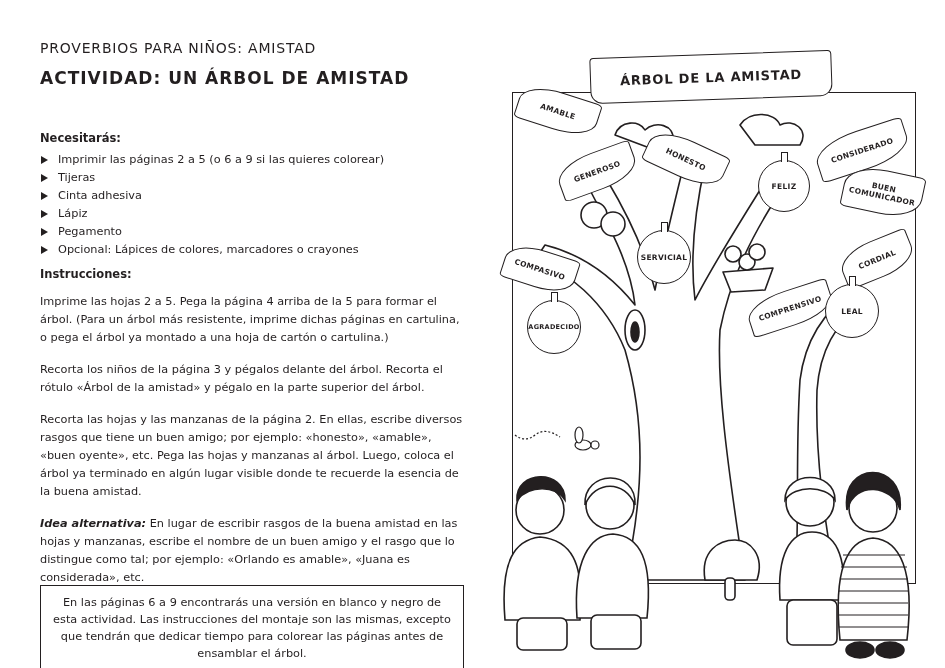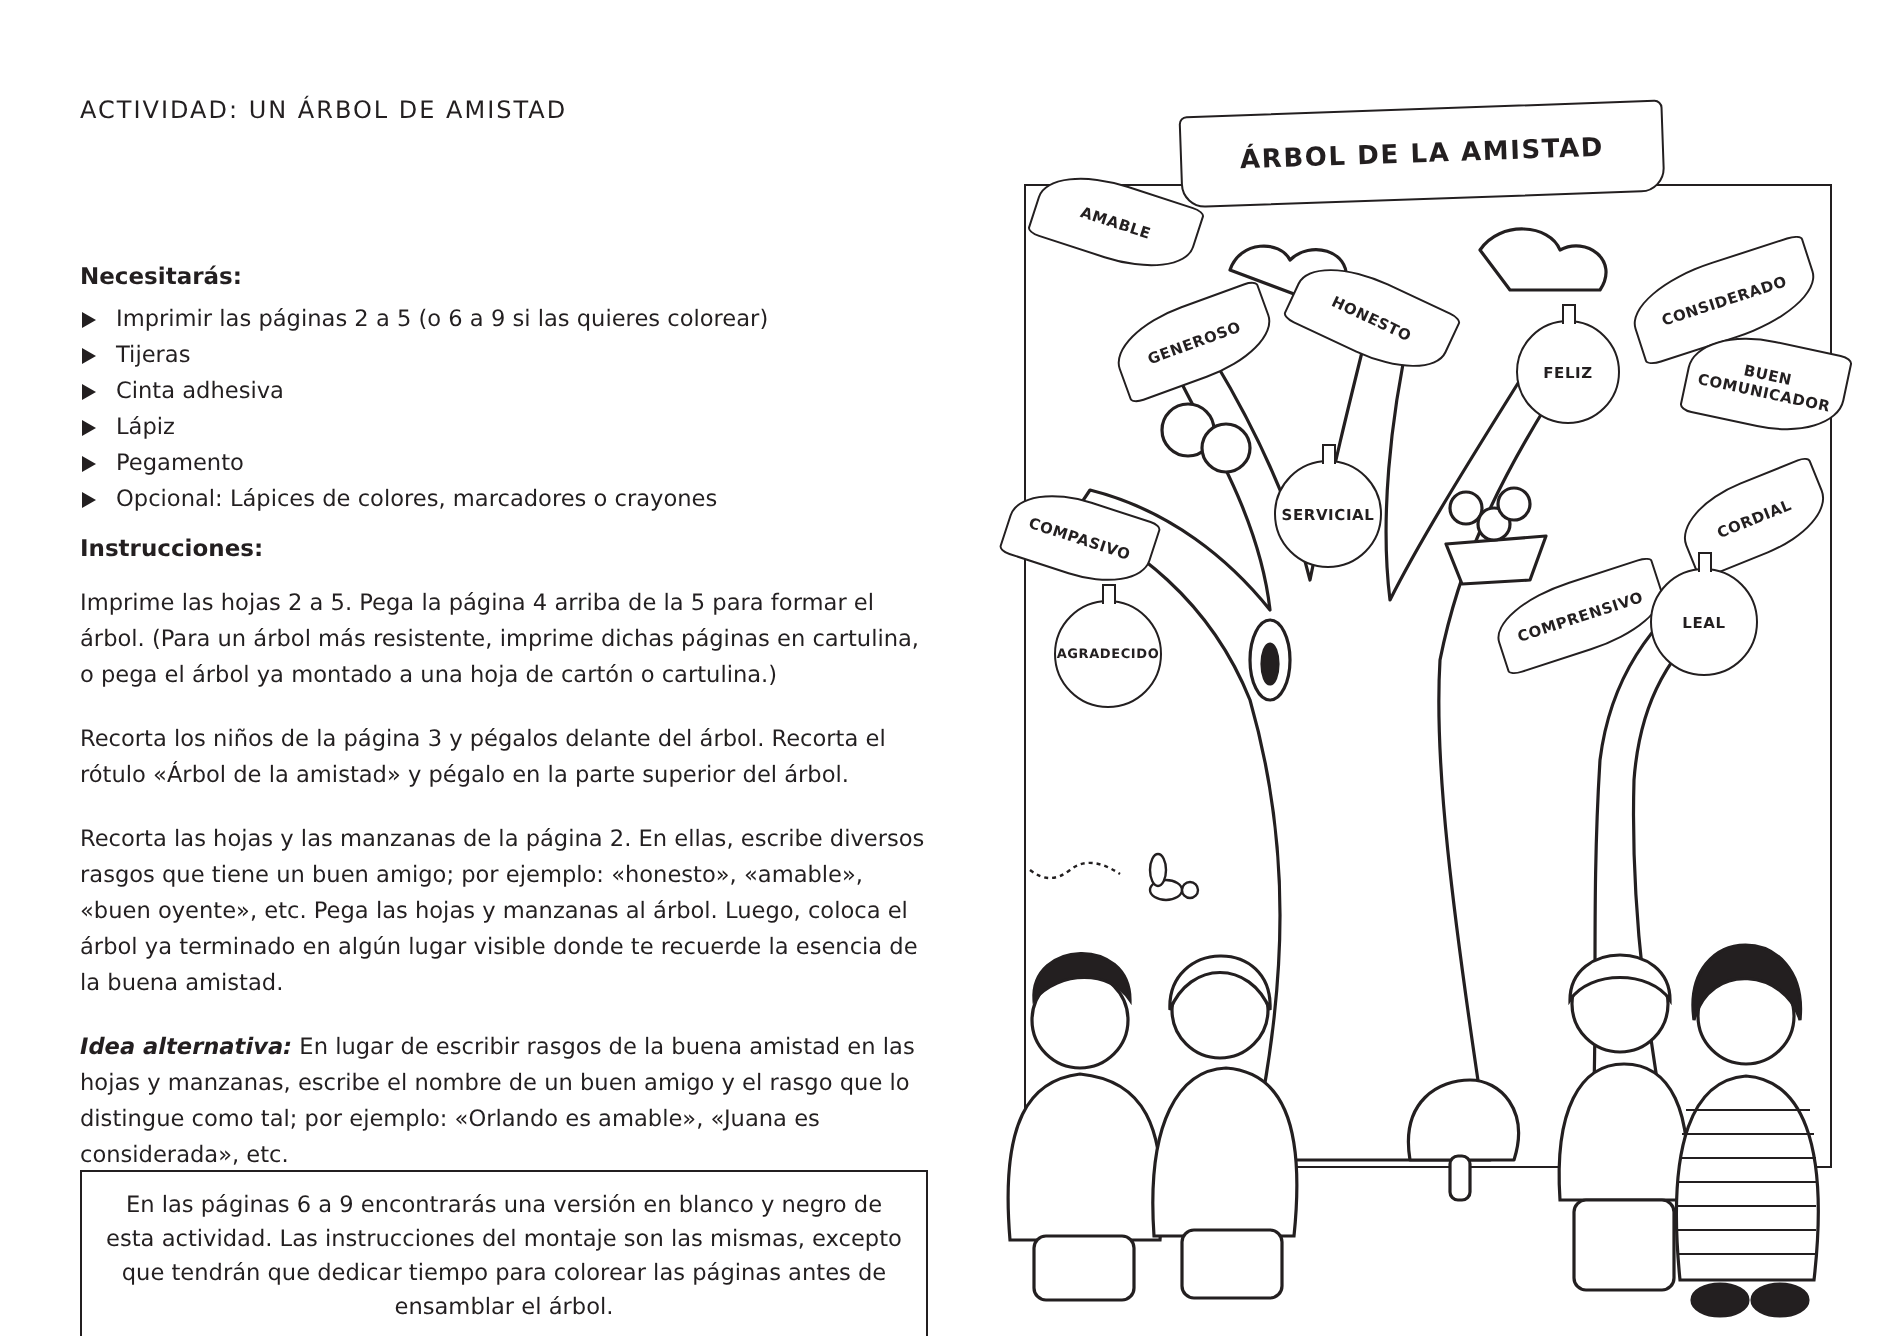--- a/index.html
+++ b/index.html
@@ -1,19 +1,19 @@
 <!DOCTYPE html>
 <html><head>
 <meta charset="utf-8">
 <style>
   html, body { margin: 0; padding: 0; background: #ffffff; }
   body { width: 945px; height: 668px; position: relative; overflow: hidden; font-family: "DejaVu Sans", sans-serif; color: #231f20; }
   .left { position: absolute; left: 40px; top: 36px; width: 430px; }
   .kicker { font-family: "DejaVu Sans", sans-serif; font-size: 14px; letter-spacing: 0.8px; margin: 4px 0 0 0; font-weight: normal; }
-  .title { font-family: "DejaVu Sans", sans-serif; font-size: 12px; font-weight: normal; letter-spacing: 1px; margin: 12px 0 0 0; }
+  .title { font-family: "DejaVu Sans", sans-serif; font-size: 17px; font-weight: bold; letter-spacing: 1px; margin: 12px 0 0 0; }
   .section-h { font-size: 11.5px; font-weight: bold; margin: 0; }
   .needs { position: absolute; top: 95px; left: 0; width: 430px; }
   ul.bullets { list-style: none; padding: 0; margin: 6px 0 0 0; }
   ul.bullets li { font-size: 11.3px; line-height: 18px; position: relative; padding-left: 18px; }
   ul.bullets li .tri { position: absolute; left: 1px; top: 5px; width: 0; height: 0; border-left: 7px solid #231f20; border-top: 4px solid transparent; border-bottom: 4px solid transparent; }
   .instr-h { margin-top: 8px; }
   p.para { font-size: 11.3px; line-height: 18px; margin: 14px 0 0 0; }
   p.para:first-of-type { margin-top: 12px; }
   .note { position: absolute; left: 40px; top: 548px; width: 424px; border: 1px solid #231f20; padding: 8px 10px; box-sizing: border-box; font-size: 11.3px; line-height: 17px; text-align: center; margin-top: 37px; }
 
@@ -23,20 +23,21 @@
   .leaf, .apple { position: absolute; display: flex; align-items: center; justify-content: center; font-size: 7.5px; font-weight: bold; letter-spacing: 0.3px; background: #fff; border: 1.4px solid #231f20; text-align: center; line-height: 9px; }
   .leaf { border-radius: 50% 8% 50% 8%; }
   .apple { border-radius: 50%; }
   .apple::before { content: ""; position: absolute; top: -9px; left: 50%; width: 5px; height: 9px; border: 1.4px solid #231f20; border-bottom: none; background: #fff; margin-left: -3px; }
   svg.scene { position: absolute; left: 0; top: 0; }
 </style>
 </head>
 <body>
 
 <div class="left">
+  <h2 class="kicker">PROVERBIOS PARA NIÑOS: AMISTAD</h2>
   <h1 class="title">ACTIVIDAD: UN ÁRBOL DE AMISTAD</h1>
 
   <div class="needs">
     <h3 class="section-h">Necesitarás:</h3>
     <ul class="bullets">
       <li><span class="tri"></span><span>Imprimir las páginas 2 a 5 (o 6 a 9 si las quieres colorear)</span></li>
       <li><span class="tri"></span><span>Tijeras</span></li>
       <li><span class="tri"></span><span>Cinta adhesiva</span></li>
       <li><span class="tri"></span><span>Lápiz</span></li>
       <li><span class="tri"></span><span>Pegamento</span></li>

